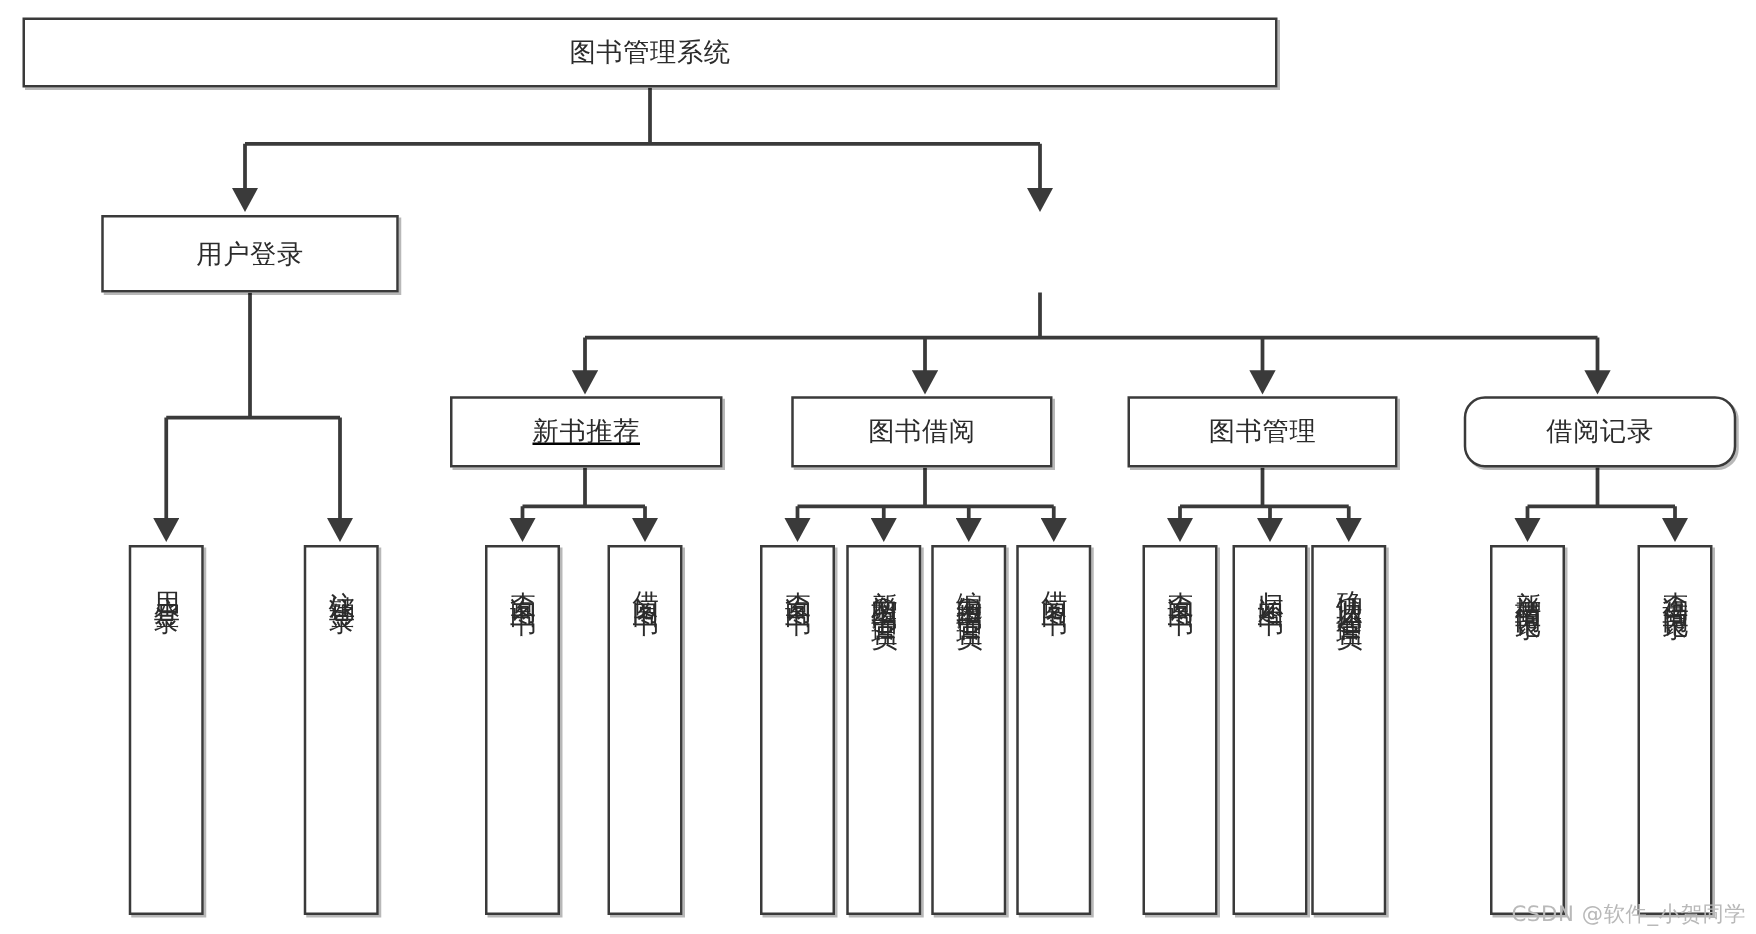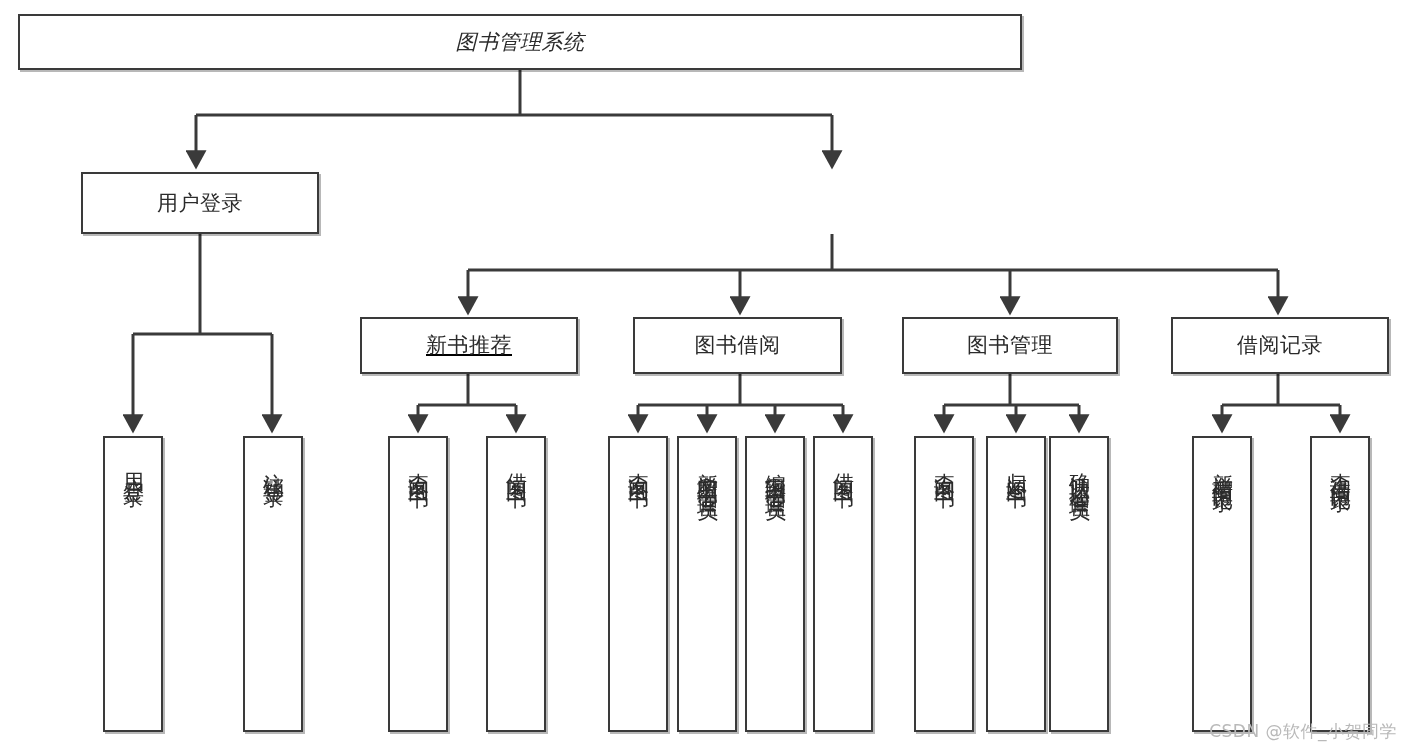--- a/index.html
+++ b/index.html
@@ -121,42 +121,42 @@
       <path d="M 1016 405 L 1016 430" marker-end="url(#arrow)"></path>
       <path d="M 1079 405 L 1079 430" marker-end="url(#arrow)"></path>
 
       <path d="M 1278 374 L 1278 405"></path>
       <path d="M 1222 405 L 1340 405"></path>
       <path d="M 1222 405 L 1222 430" marker-end="url(#arrow)"></path>
       <path d="M 1340 405 L 1340 430" marker-end="url(#arrow)"></path>
     </g>
   </svg>
 
-  <div class="node h" style="left:18px; top:14px; width:1004px; height:56px;font-style:italic;">
+  <div class="node h" style="left:18px; top:14px; width:1004px; height:56px;">
     <span class="label">图书管理系统</span>
   </div>
 
   <div class="node h" style="left:81px; top:172px; width:238px; height:62px;">
     <span class="label">用户登录</span>
   </div>
 
 
   <div class="node h" style="left:360px; top:317px; width:218px; height:57px;text-decoration:underline;">
     <span class="label">新书推荐</span>
   </div>
 
   <div class="node h" style="left:633px; top:317px; width:209px; height:57px;">
     <span class="label">图书借阅</span>
   </div>
 
   <div class="node h" style="left:902px; top:317px; width:216px; height:57px;">
     <span class="label">图书管理</span>
   </div>
 
-  <div class="node h" style="left:1171px; top:317px; width:218px; height:57px;">
+  <div class="node h" style="left:1171px; top:317px; width:218px; height:57px;border-radius:17px;">
     <span class="label">借阅记录</span>
   </div>
 
   <div class="node v" style="left:103px; top:436px; width:60px; height:296px;">
     <span class="label">用户登录</span>
   </div>
 
   <div class="node v" style="left:243px; top:436px; width:60px; height:296px;">
     <span class="label">注销登录</span>
   </div>

